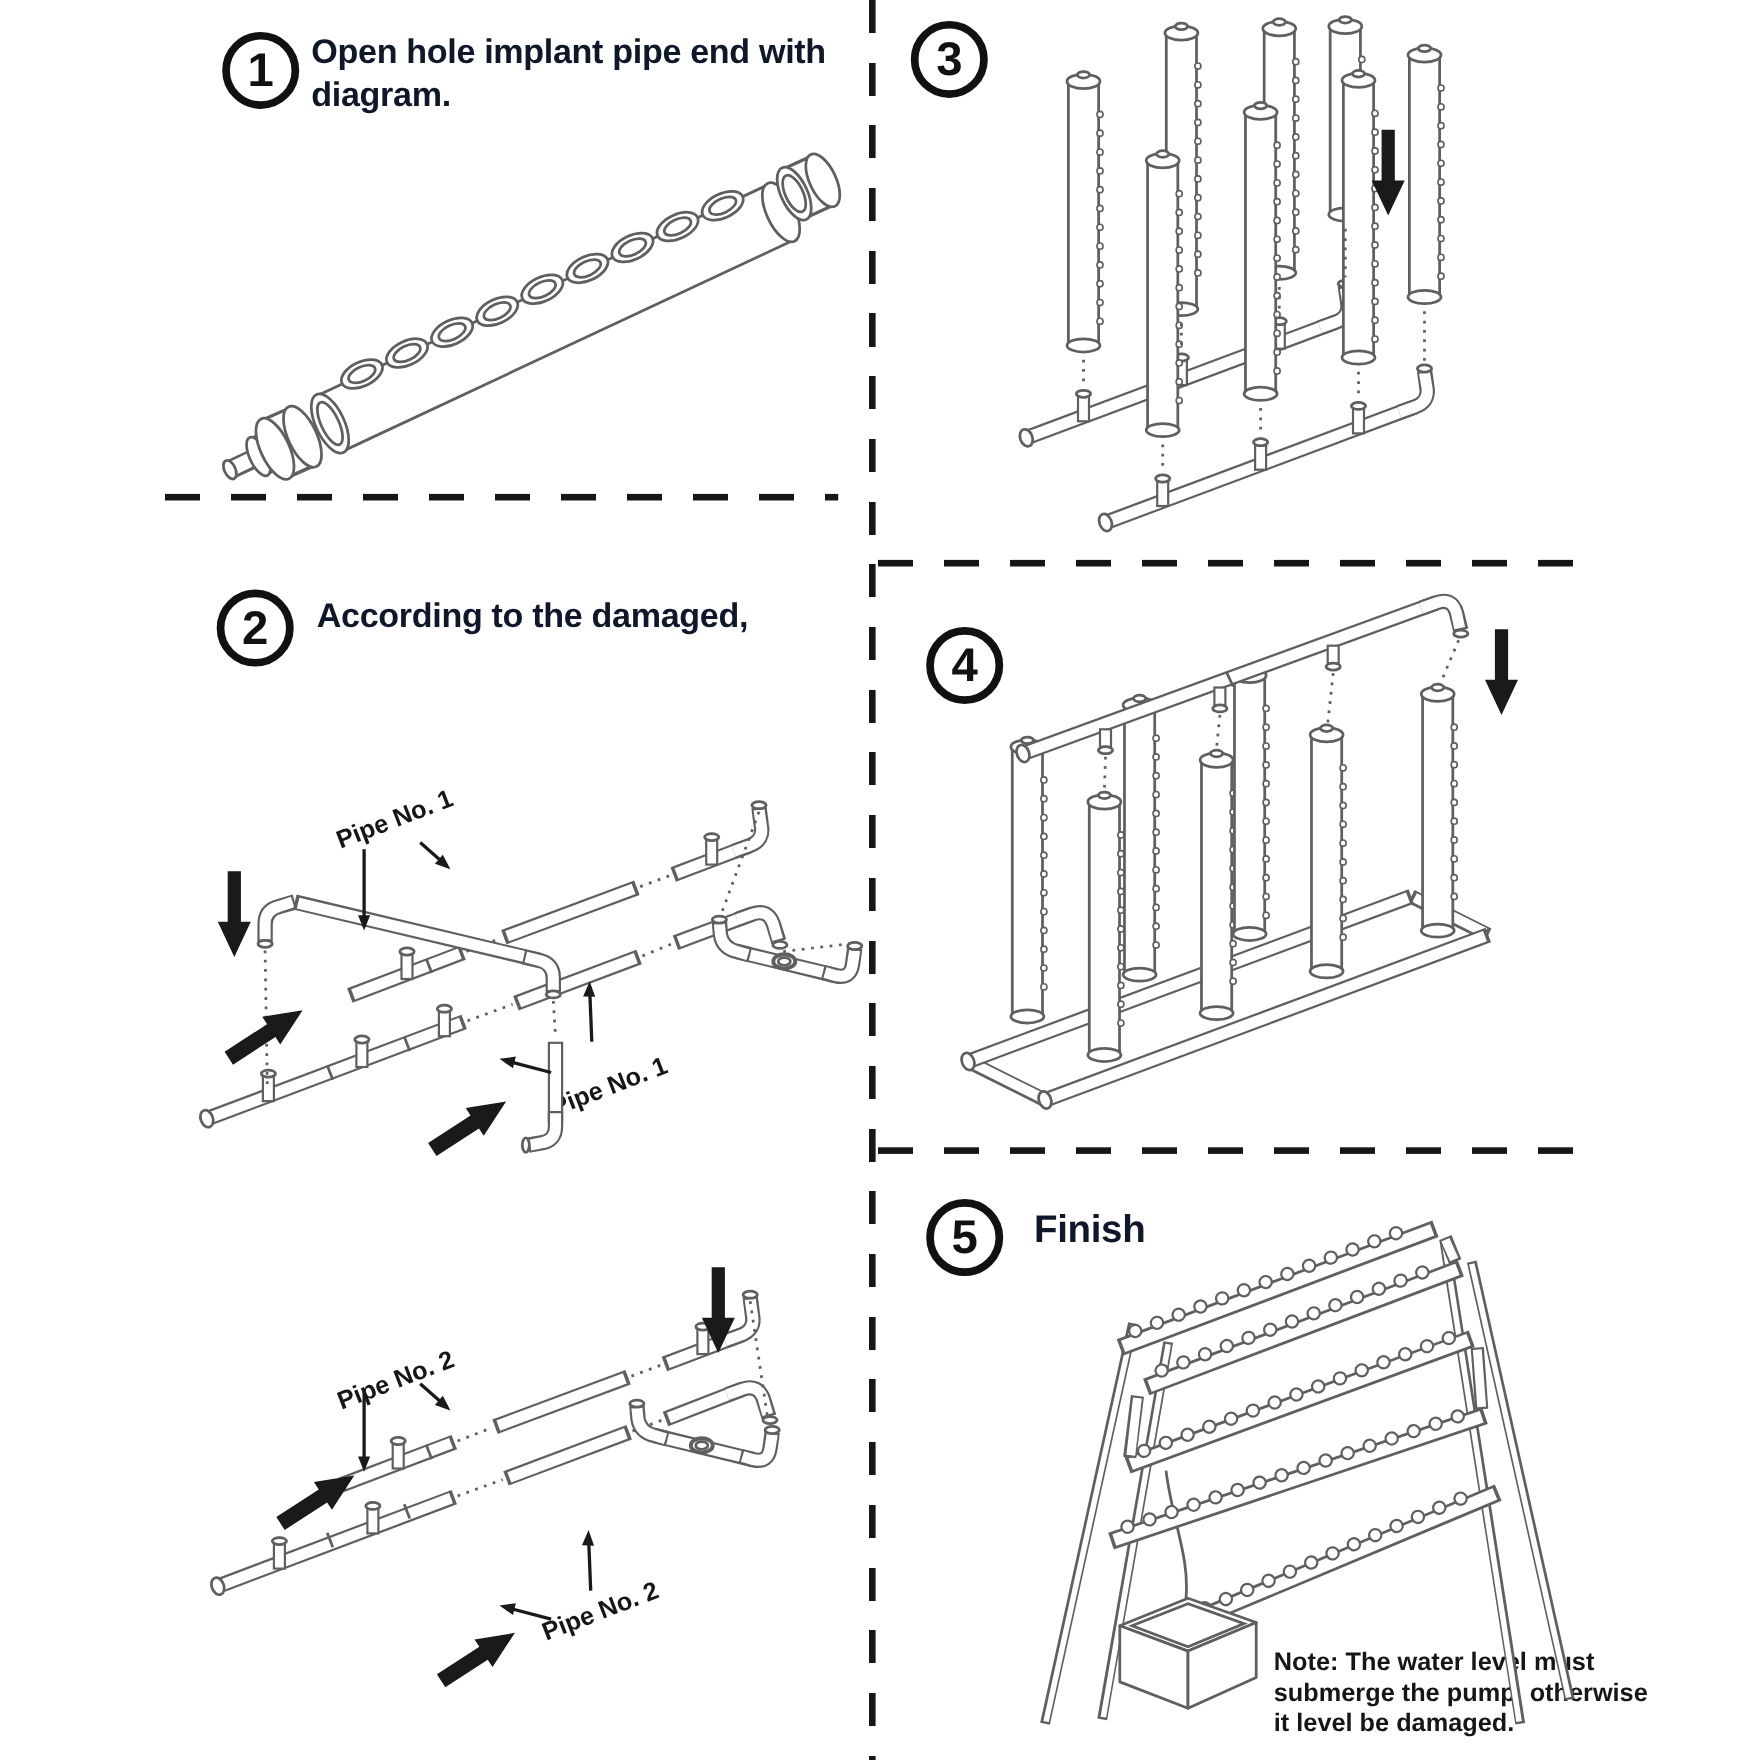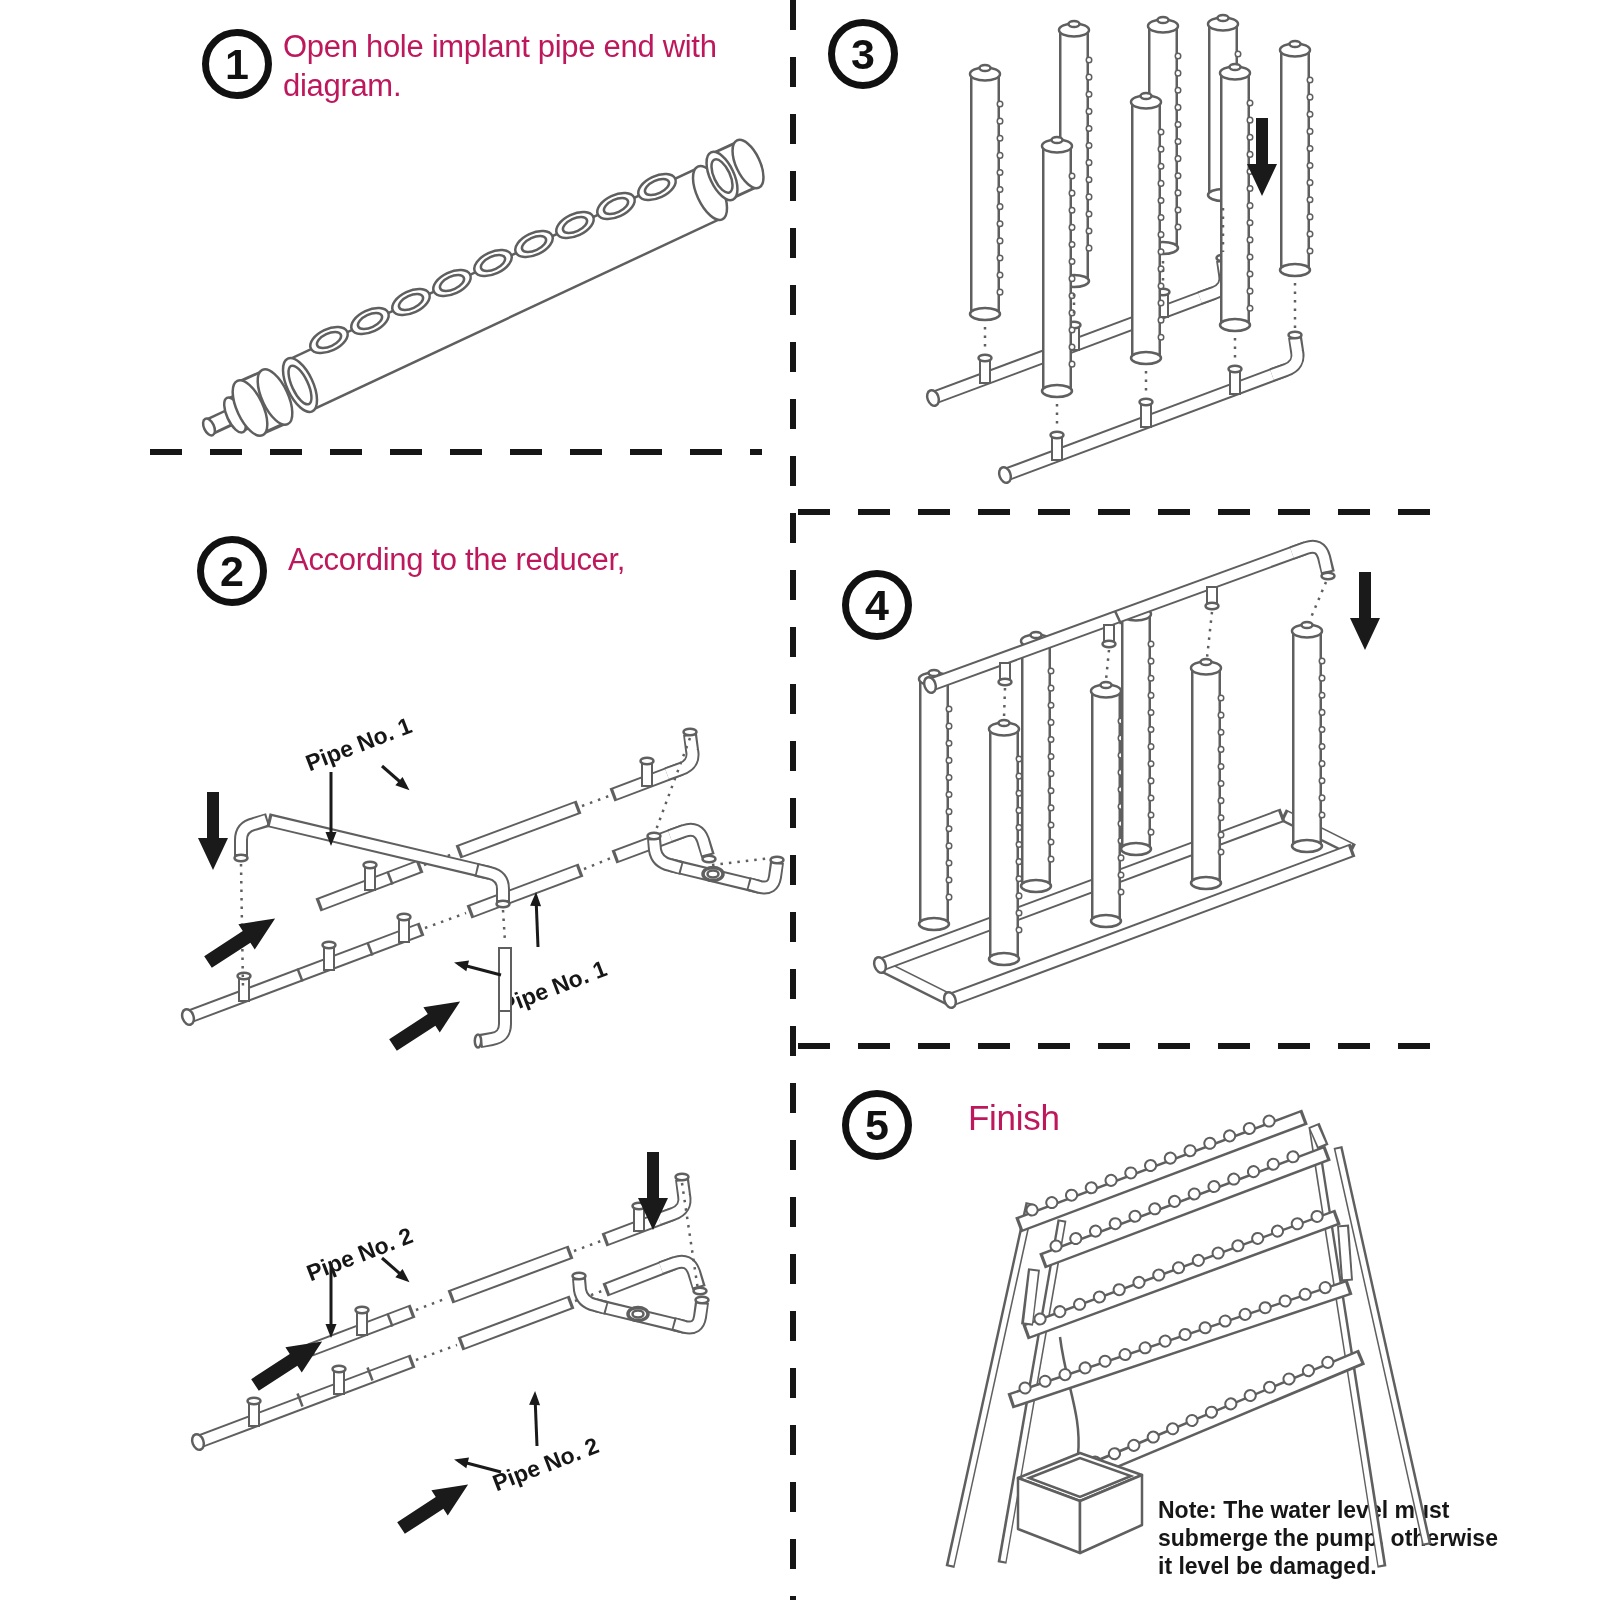--- a/index.html
+++ b/index.html
@@ -13,22 +13,22 @@
   .hdash{position:absolute;height:6px;
     background:repeating-linear-gradient(90deg,#161616 0 32px,transparent 32px 60px);}
   #hd-left{left:150px;top:449px;width:612px;}
   #hd-r1{left:798px;top:509px;width:657px;}
   #hd-r2{left:798px;top:1043px;width:657px;}
   
   .badge{position:absolute;width:56px;height:56px;border:7px solid #111;border-radius:50%;
     background:#fff;display:flex;align-items:center;justify-content:center;
     font-size:43px;font-weight:bold;color:#111;line-height:1;}
   
-  .title{position:absolute;font-weight:normal;font-size:31px;line-height:39px;
-    letter-spacing:-0.3px;color:#be185d;white-space:nowrap;}
+  .title{position:absolute;font-weight:bold;font-size:31px;line-height:39px;
+    letter-spacing:-0.3px;color:#0f172a;white-space:nowrap;}
   .finish{font-size:35px;}
   
   .plabel{position:absolute;font-weight:bold;font-size:23px;color:#161616;
     transform:rotate(-21deg);transform-origin:0 0;white-space:nowrap;}
   
   .note{position:absolute;left:1158px;top:1496px;font-weight:bold;font-size:23px;
     line-height:28px;color:#161616;}
   
   svg{position:absolute;overflow:visible;}
   .po{stroke:#5f5f5f;fill:none;stroke-linejoin:round;}
@@ -76,23 +76,23 @@
     </div>
   <div class="badge" style="left:842px;top:1090px;">
       <span>5</span>
     </div>
 
   <div class="title" style="left:283px;top:27px;">
     <div>Open hole implant pipe end with</div>
     <div>diagram.</div>
   </div>
   <div class="title" style="left:288px;top:540px;">
-    <div>According to the reducer,</div>
+    <div>According to the damaged,</div>
   </div>
-  <div class="title finish" style="left:940px;top:1098px;margin-left:28px;">Finish</div>
+  <div class="title finish" style="left:940px;top:1098px;">Finish</div>
 
   <div class="plabel" style="left:302px;top:752px;">Pipe No. 1</div>
   <div class="plabel" style="left:497px;top:995px;">Pipe No. 1</div>
   <div class="plabel" style="left:303px;top:1262px;">Pipe No. 2</div>
   <div class="plabel" style="left:489px;top:1472px;">Pipe No. 2</div>
 
   <div class="note">
     <div>Note: The water level must</div>
     <div>submerge the pump, otherwise</div>
     <div>it level be damaged.</div>

